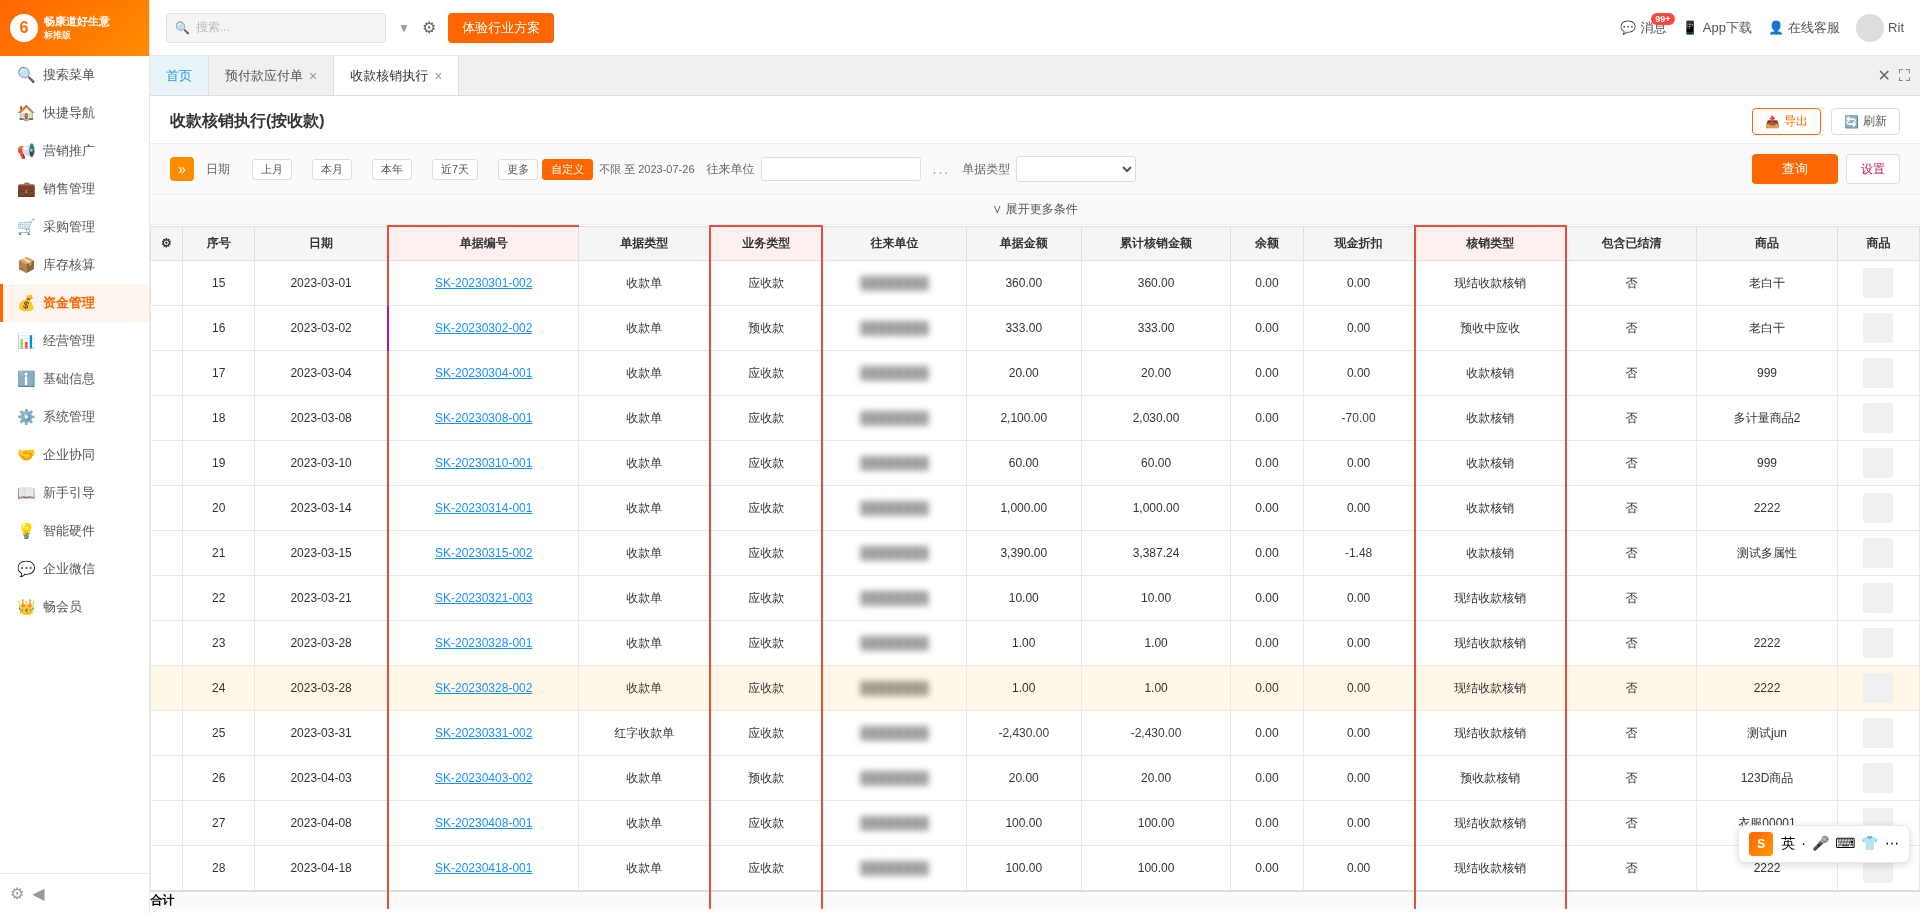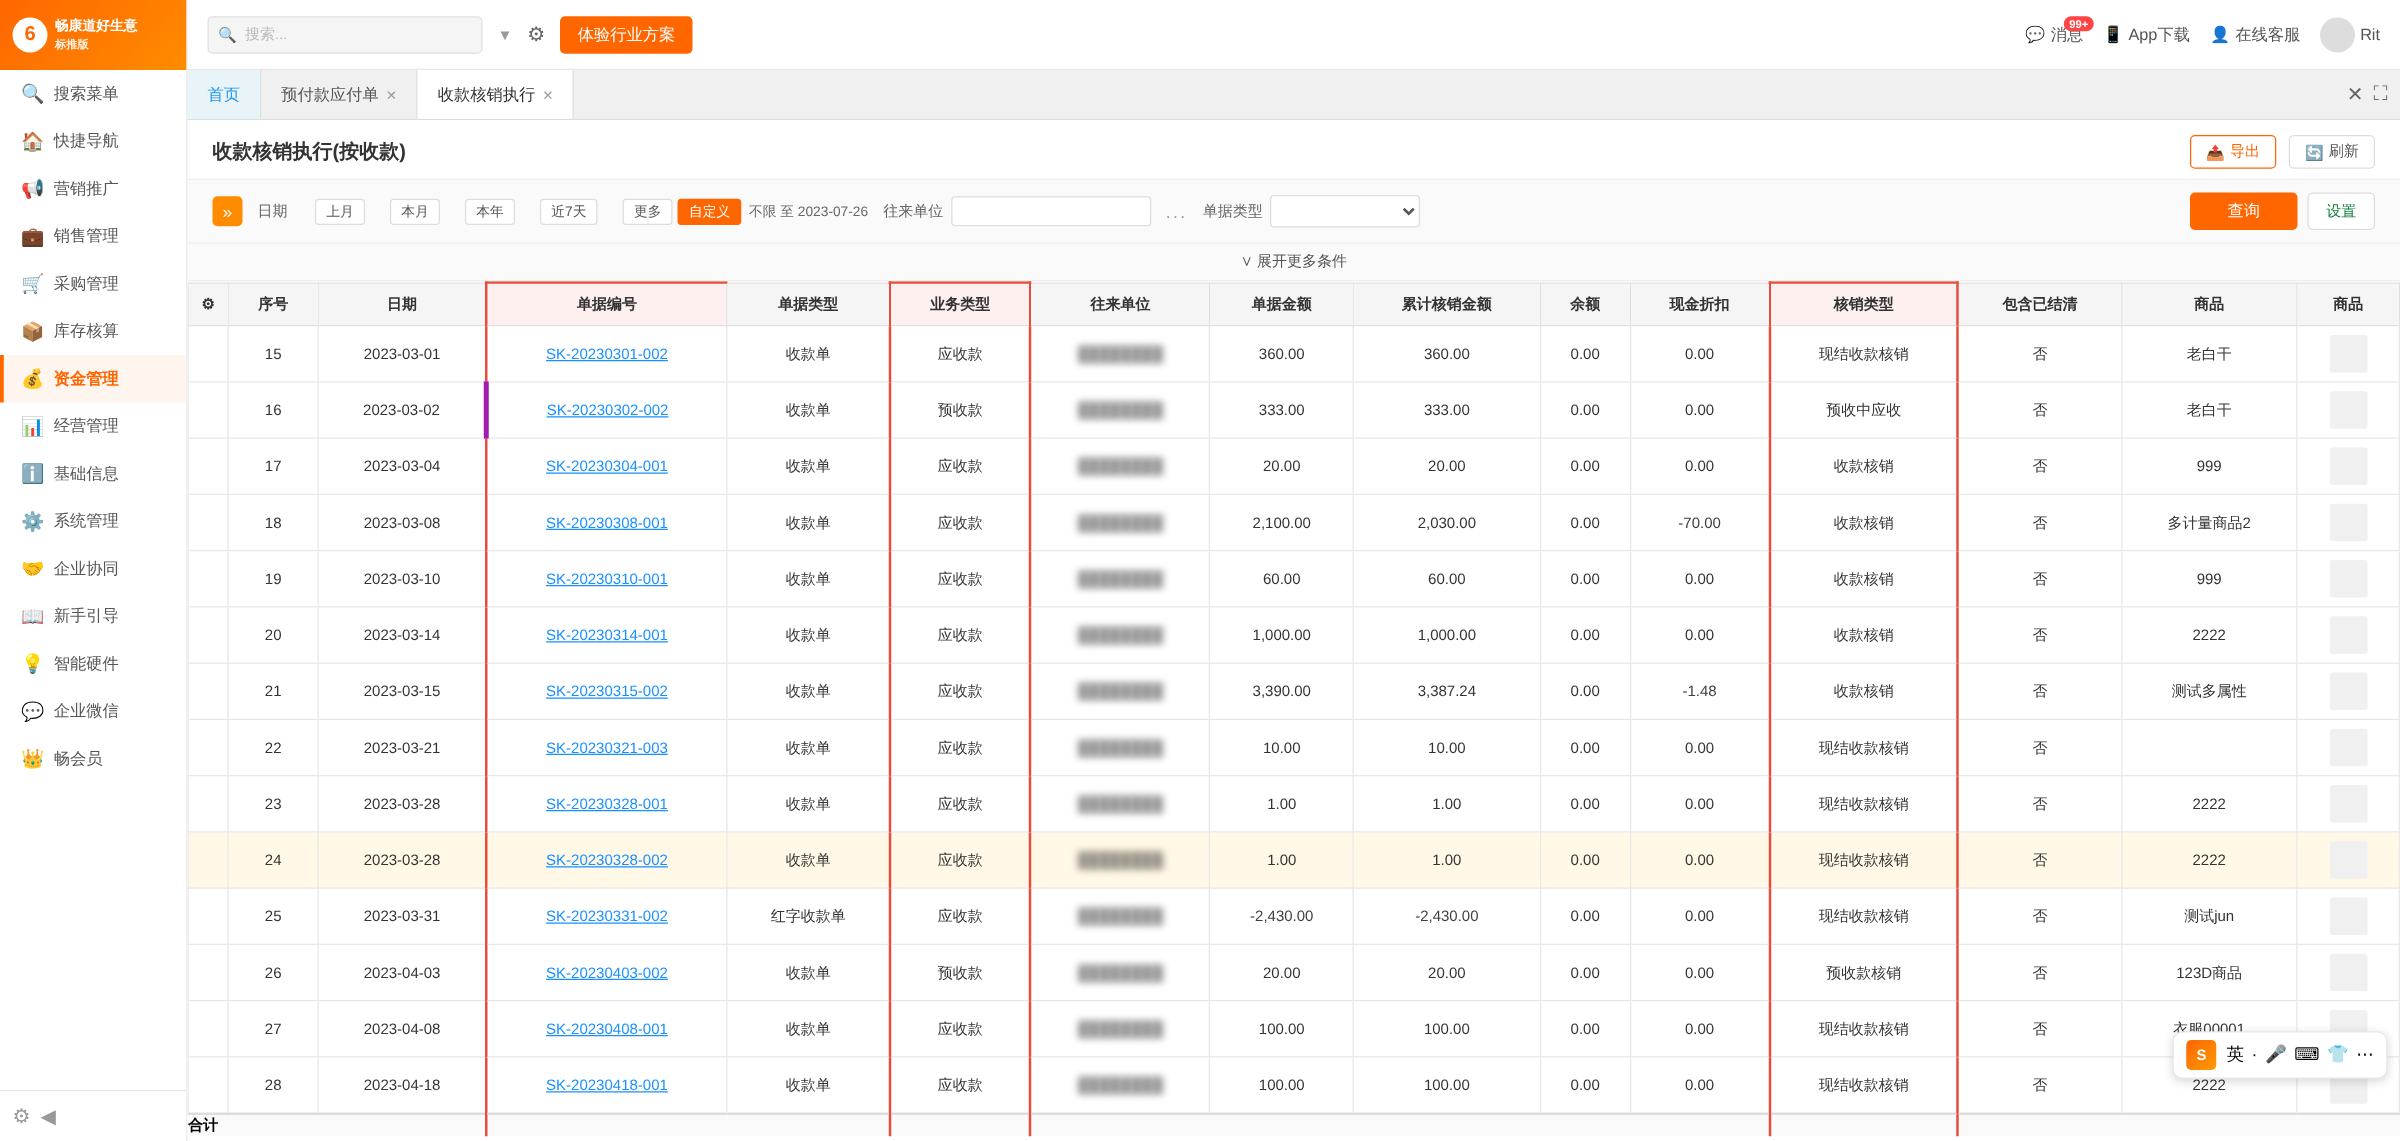--- a/index.html
+++ b/index.html
@@ -206,21 +206,21 @@
     .filter-select {
       border: 1px solid #ddd; border-radius: 3px; padding: 4px 8px;
       font-size: 12px; background: white; cursor: pointer; color: #555;
       min-width: 120px; font-family: inherit;
     }
     .btn-query {
       background: #ff6600; color: white; border: none; border-radius: 4px;
       padding: 6px 30px; font-size: 13px; cursor: pointer; font-family: inherit;
     }
     .btn-settings {
-      background: white; color: #15803d; border: 1px solid #ddd; border-radius: 4px;
+      background: white; color: #be185d; border: 1px solid #ddd; border-radius: 4px;
       padding: 4px 14px; font-size: 12px; cursor: pointer; font-family: inherit;
     }
 
     
     .filter-expand {
       text-align: center; padding: 6px; border-bottom: 1px solid #eee;
       background: #fafafa; cursor: pointer; color: #555; font-size: 12px;
     }
 
     
@@ -516,21 +516,21 @@
       <td>否</td>
       <td>老白干</td>
       <td>
                 <div style="width:30px;height:30px;background:#f0f0f0;border-radius:2px;margin:auto;"></div>
               </td>
     </tr>
             <tr>
       <td></td>
       <td>16</td>
       <td>2023-03-02</td>
-      <td style="border-left:4px solid #a21caf;"><span class="link-cell">SK-20230302-002</span></td>
+      <td style="border-left:2px solid #a21caf;"><span class="link-cell">SK-20230302-002</span></td>
       <td>收款单</td>
       <td style="border-left:2px solid #e74c3c;border-right:2px solid #e74c3c;">预收款</td>
       <td><span class="blurred">████████</span></td>
       <td class="">333.00</td>
       <td class="">333.00</td>
       <td>0.00</td>
       <td class="">0.00</td>
       <td style="border-left:2px solid #e74c3c;border-right:2px solid #e74c3c;">预收中应收</td>
       <td>否</td>
       <td>老白干</td>

